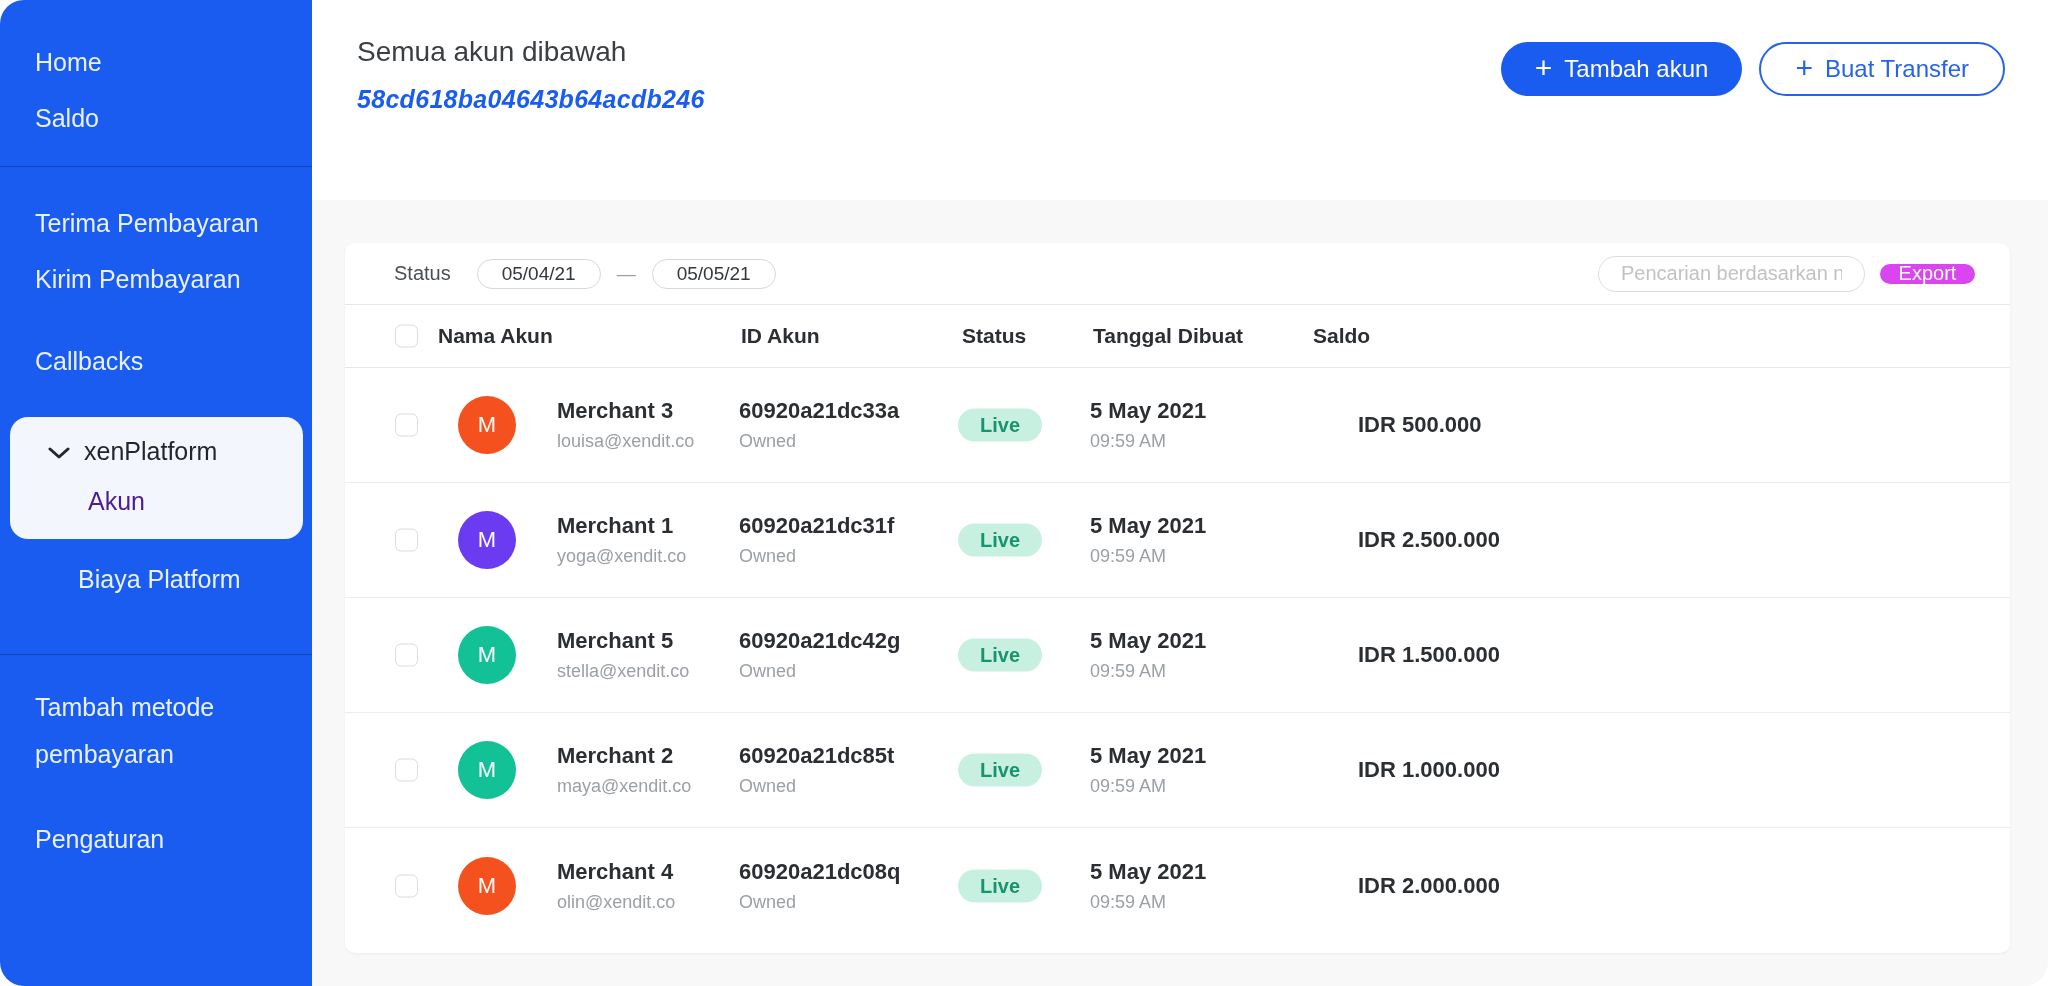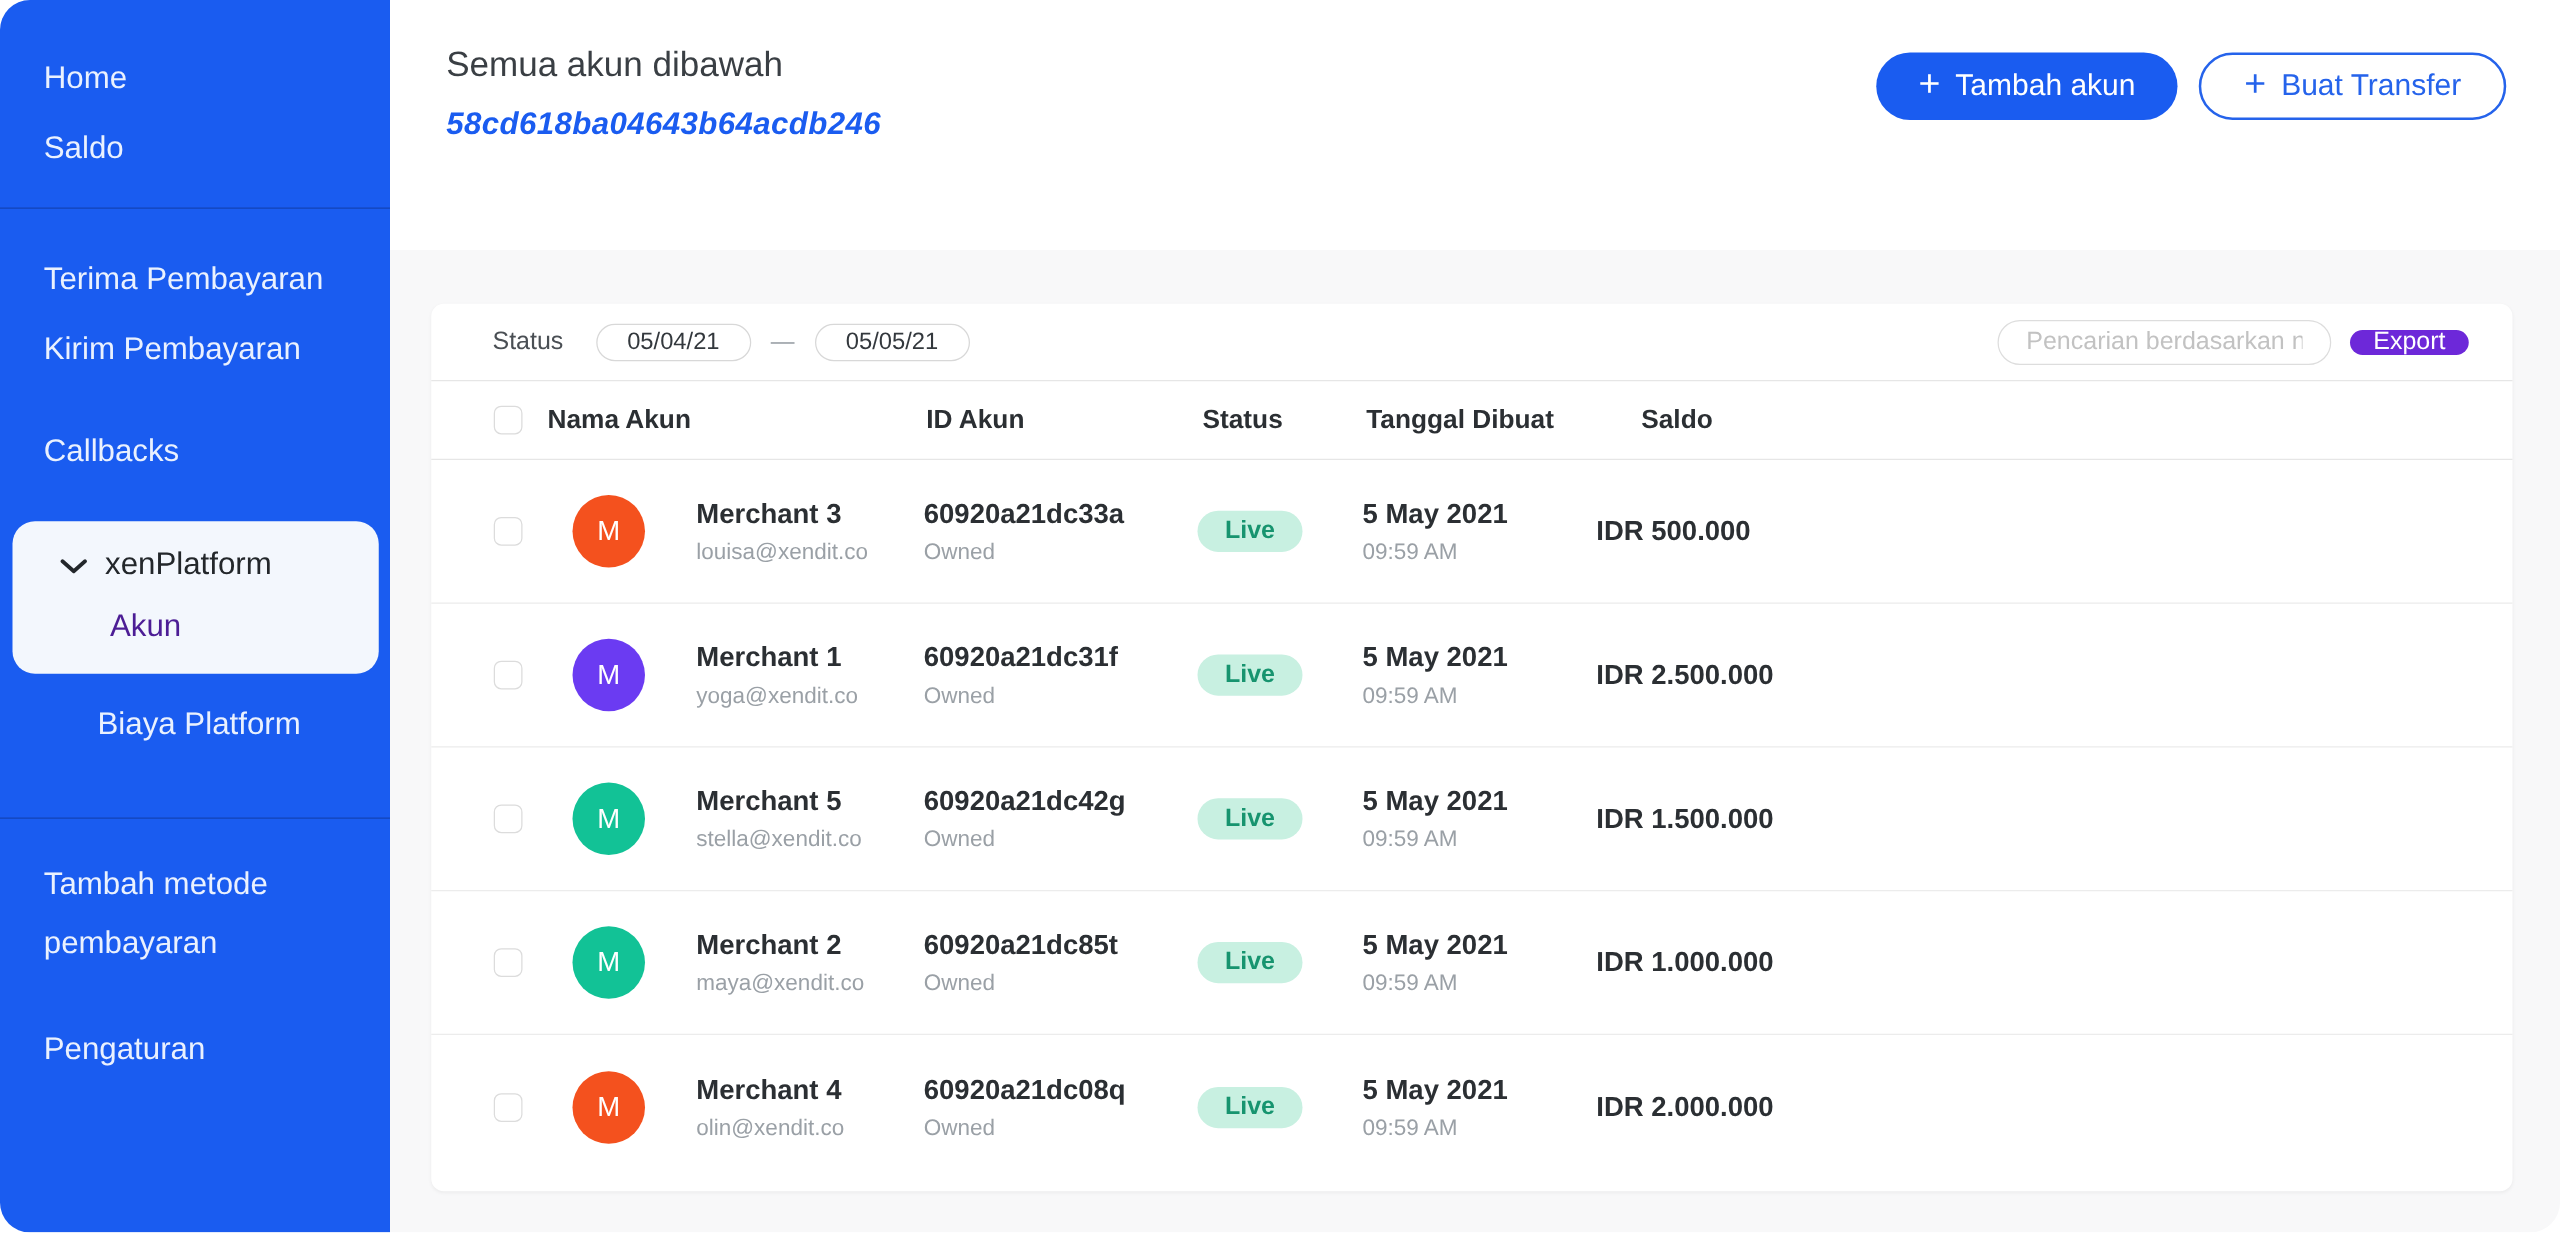--- a/index.html
+++ b/index.html
@@ -79,21 +79,21 @@
   }
   .chip.second{margin-left:16px;}
   .dash{margin-left:16px;color:#9AA0A6;font-size:19px;}
   .filter-right{margin-left:auto;display:flex;align-items:center;gap:15px;}
   .search{
     width:267px;height:36px;border:1.5px solid #DDDDDD;border-radius:18px;
     padding:0 22px;font-size:20px;color:#555;outline:none;
   }
   .search::placeholder{color:#C2C2C2;}
   .export{
-    width:95px;height:20px;border-radius:18px;background:#6d28d9;color:#ffffff;
+    width:95px;height:20px;border-radius:18px;background:#d946ef;color:#ffffff;
     font-size:20px;display:flex;align-items:center;justify-content:center;
     border:none;cursor:pointer;
   }
   .thead{position:relative;height:63px;border-bottom:1px solid #E6E6E6;}
   .th{position:absolute;top:50%;transform:translateY(-50%);
     font-size:21px;font-weight:700;color:#2B2F33;white-space:nowrap;}
   .cb{
     position:absolute;top:50%;transform:translateY(-50%);width:23px;height:23px;
     border:1.5px solid #DCDCDC;border-radius:6px;background:#fff;cursor:pointer;
   }
@@ -107,21 +107,21 @@
   }
   .cell2{position:absolute;top:50%;transform:translateY(-50%);}
   .l1{font-size:22px;font-weight:700;color:#2B2F33;white-space:nowrap;}
   .l2{font-size:18px;color:#9AA0A6;margin-top:7px;white-space:nowrap;}
   .badge{
     position:absolute;left:613px;top:50%;transform:translateY(-50%);
     min-width:84px;height:33px;padding:0 18px;border-radius:17px;
     background:#C8F0E1;color:#17946F;font-size:20px;font-weight:700;
     display:flex;align-items:center;justify-content:center;
   }
-  .saldo{position:absolute;left:932px;top:50%;transform:translateY(-50%);
+  .saldo{position:absolute;left:1013px;top:50%;transform:translateY(-50%);
     font-size:22px;font-weight:700;color:#2B2F33;white-space:nowrap;}
 </style>
 </head>
 <body>
 
 <div class="page">
 
   <nav class="sidebar">
     <div class="side-item">Home</div>
     <div class="side-item">Saldo</div>

